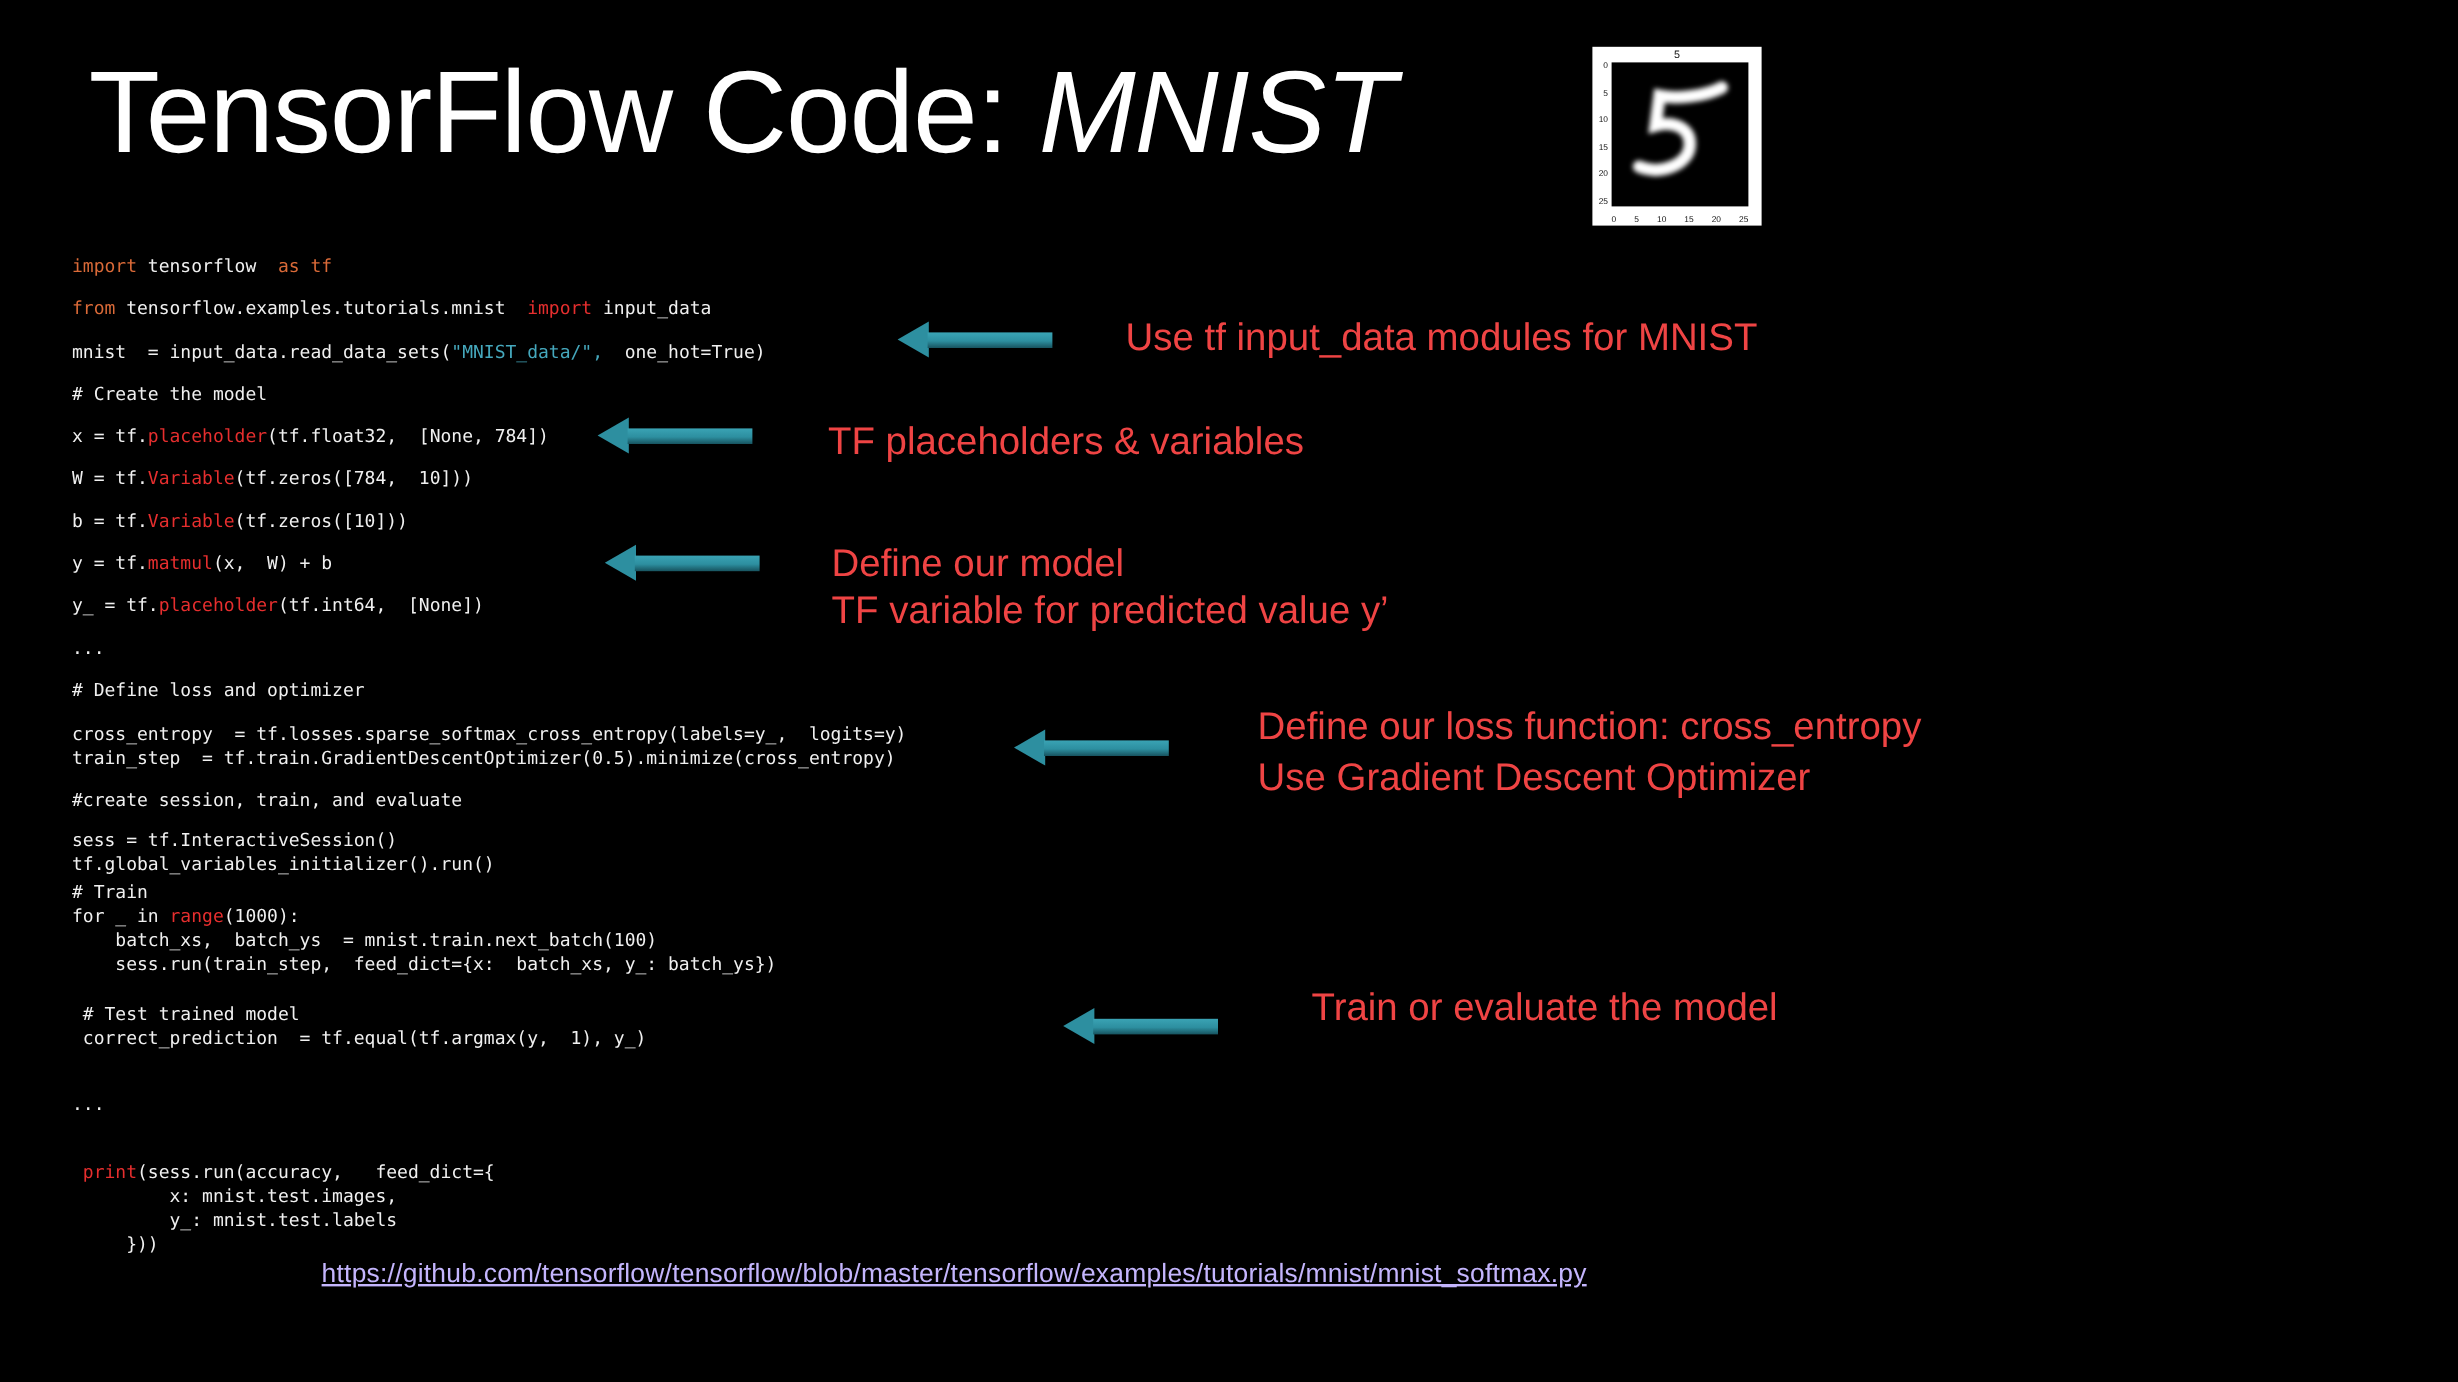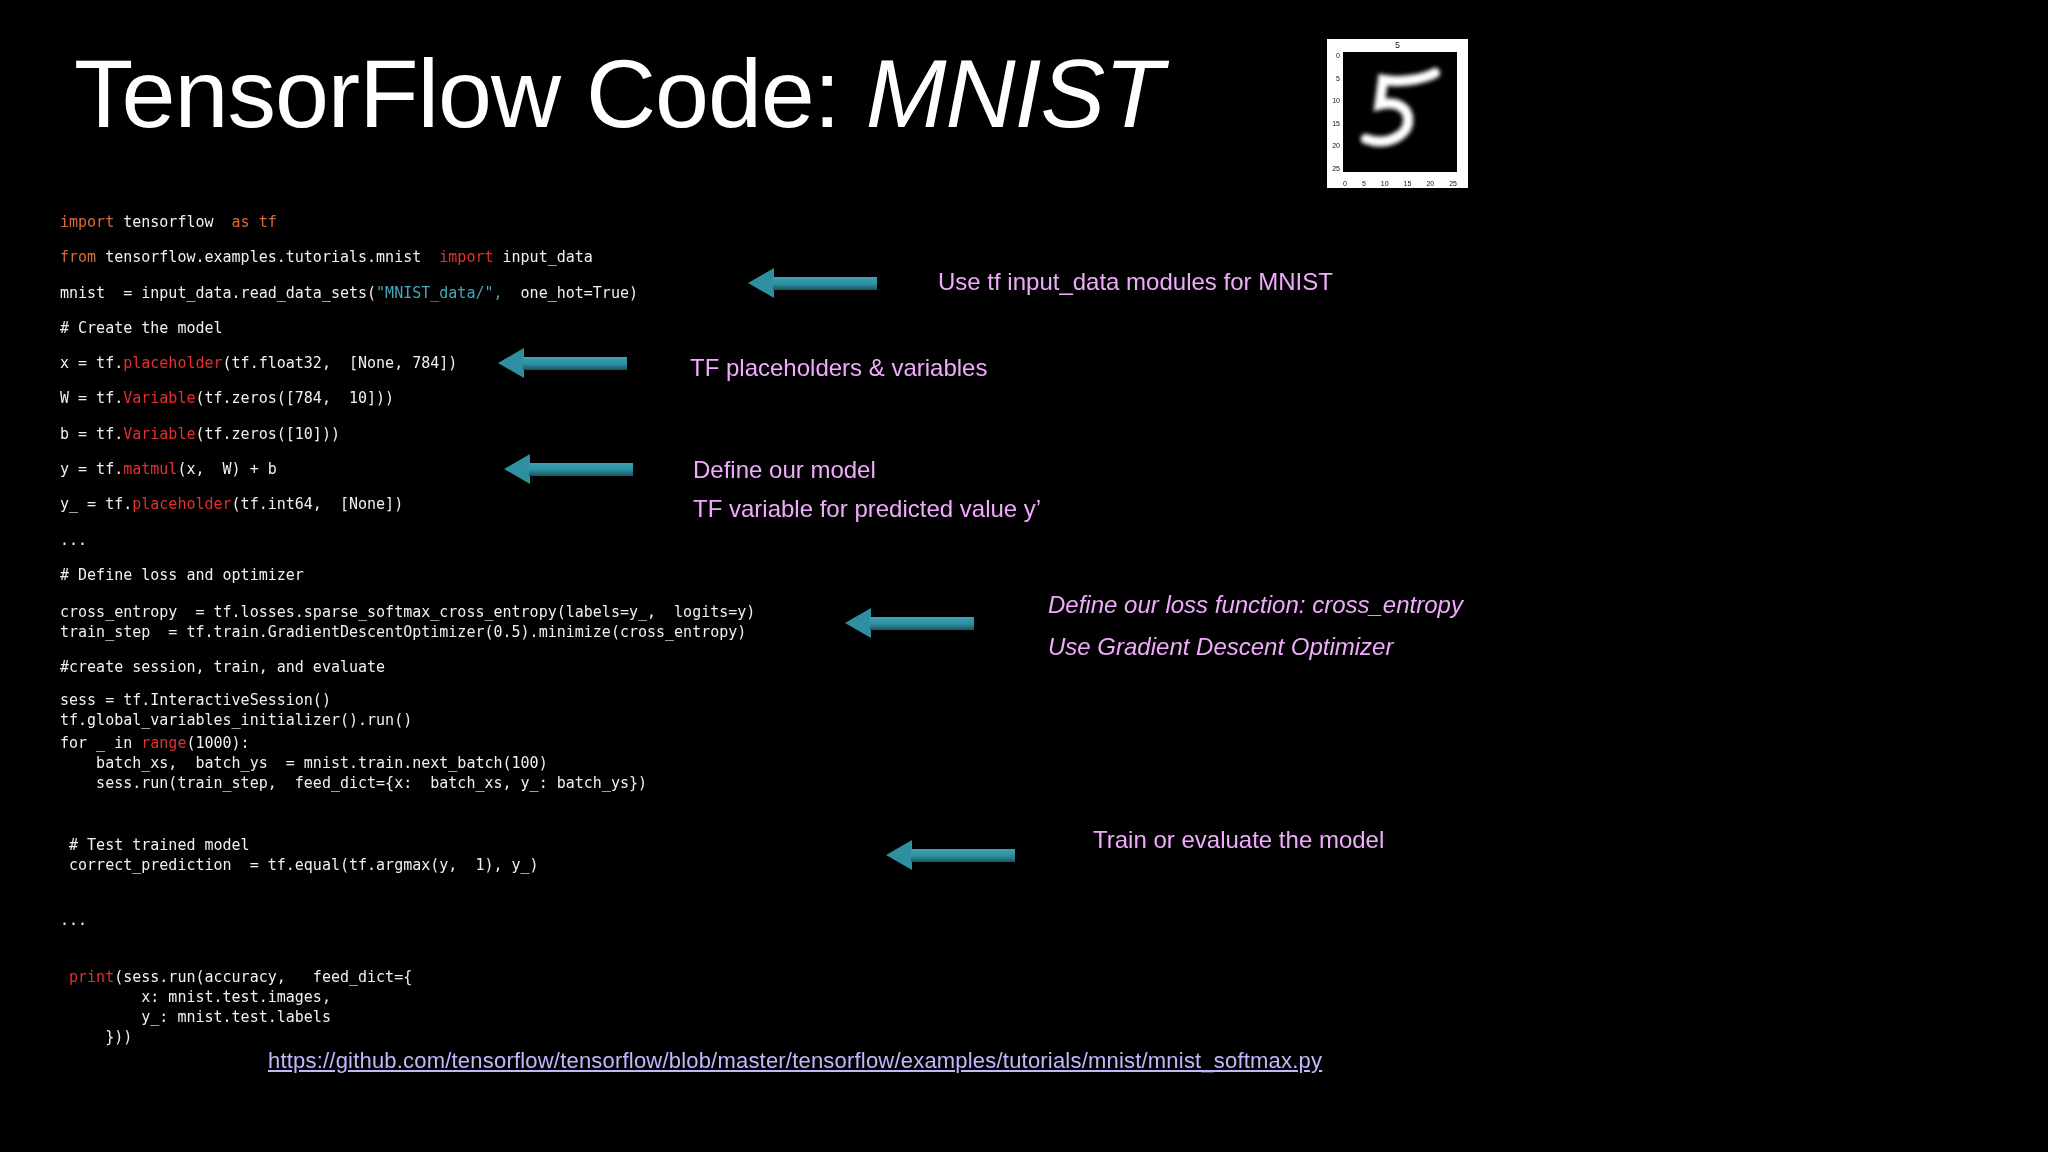--- a/index.html
+++ b/index.html
@@ -16,22 +16,22 @@
               font-size:15px;color:#f0f0f0;}
   .code-line{white-space:pre;}
   .lh35 .code-line{height:35.3px;line-height:20px;}
   .lh20 .code-line{height:20px;line-height:20px;}
   .c-w{color:#f0f0f0;}
   .c-orange{color:#da6a38;}
   .c-red{color:#e62e2e;}
   .c-teal{color:#45a8bd;}
 
   
-  .annotation{position:absolute;color:#f0abfc;font-size:24px;line-height:39px;white-space:nowrap;}
-  .annotation.lh42{line-height:42px;font-style:italic;}
+  .annotation{position:absolute;color:#ef4444;font-size:32px;line-height:39px;white-space:nowrap;}
+  .annotation.lh42{line-height:42px;}
 
   
   .arrowL{position:absolute;display:flex;align-items:center;height:30px;}
   .arrowL .head{width:0;height:0;border-top:15px solid transparent;
                 border-bottom:15px solid transparent;border-right:26px solid #2d8fa0;}
   .arrowL .shaft{width:104px;height:13px;margin-left:-1px;
                  background:linear-gradient(to bottom,#3aa3b4 0%,#2d8fa0 55%,#17535f 100%);}
 
   
   .mnist-fig{position:absolute;left:1327px;top:39px;width:141px;height:149px;background:#ffffff;}
@@ -115,20 +115,21 @@
       <div class="code-line"><span class="c-w">train_step  = tf.train.GradientDescentOptimizer(0.5).minimize(cross_entropy)</span></div>
     </div>
   <div class="code-block lh20" style="top:657px">
       <div class="code-line"><span class="c-w">#create session, train, and evaluate</span></div>
     </div>
   <div class="code-block lh20" style="top:690px">
       <div class="code-line"><span class="c-w">sess = tf.InteractiveSession()</span></div>
       <div class="code-line"><span class="c-w">tf.global_variables_initializer().run()</span></div>
     </div>
   <div class="code-block lh20" style="top:733px">
+      <div class="code-line"><span class="c-w"># Train</span></div>
       <div class="code-line"><span class="c-w">for _ in </span><span class="c-red">range</span><span class="c-w">(1000):</span></div>
       <div class="code-line"><span class="c-w">    batch_xs,  batch_ys  = mnist.train.next_batch(100)</span></div>
       <div class="code-line"><span class="c-w">    sess.run(train_step,  feed_dict={x:  batch_xs, y_: batch_ys})</span></div>
     </div>
   <div class="code-block lh20" style="top:835px">
       <div class="code-line"><span class="c-w"> # Test trained model</span></div>
       <div class="code-line"><span class="c-w"> correct_prediction  = tf.equal(tf.argmax(y,  1), y_)</span></div>
     </div>
   <div class="code-block lh20" style="top:910px">
       <div class="code-line"><span class="c-w">...</span></div>

